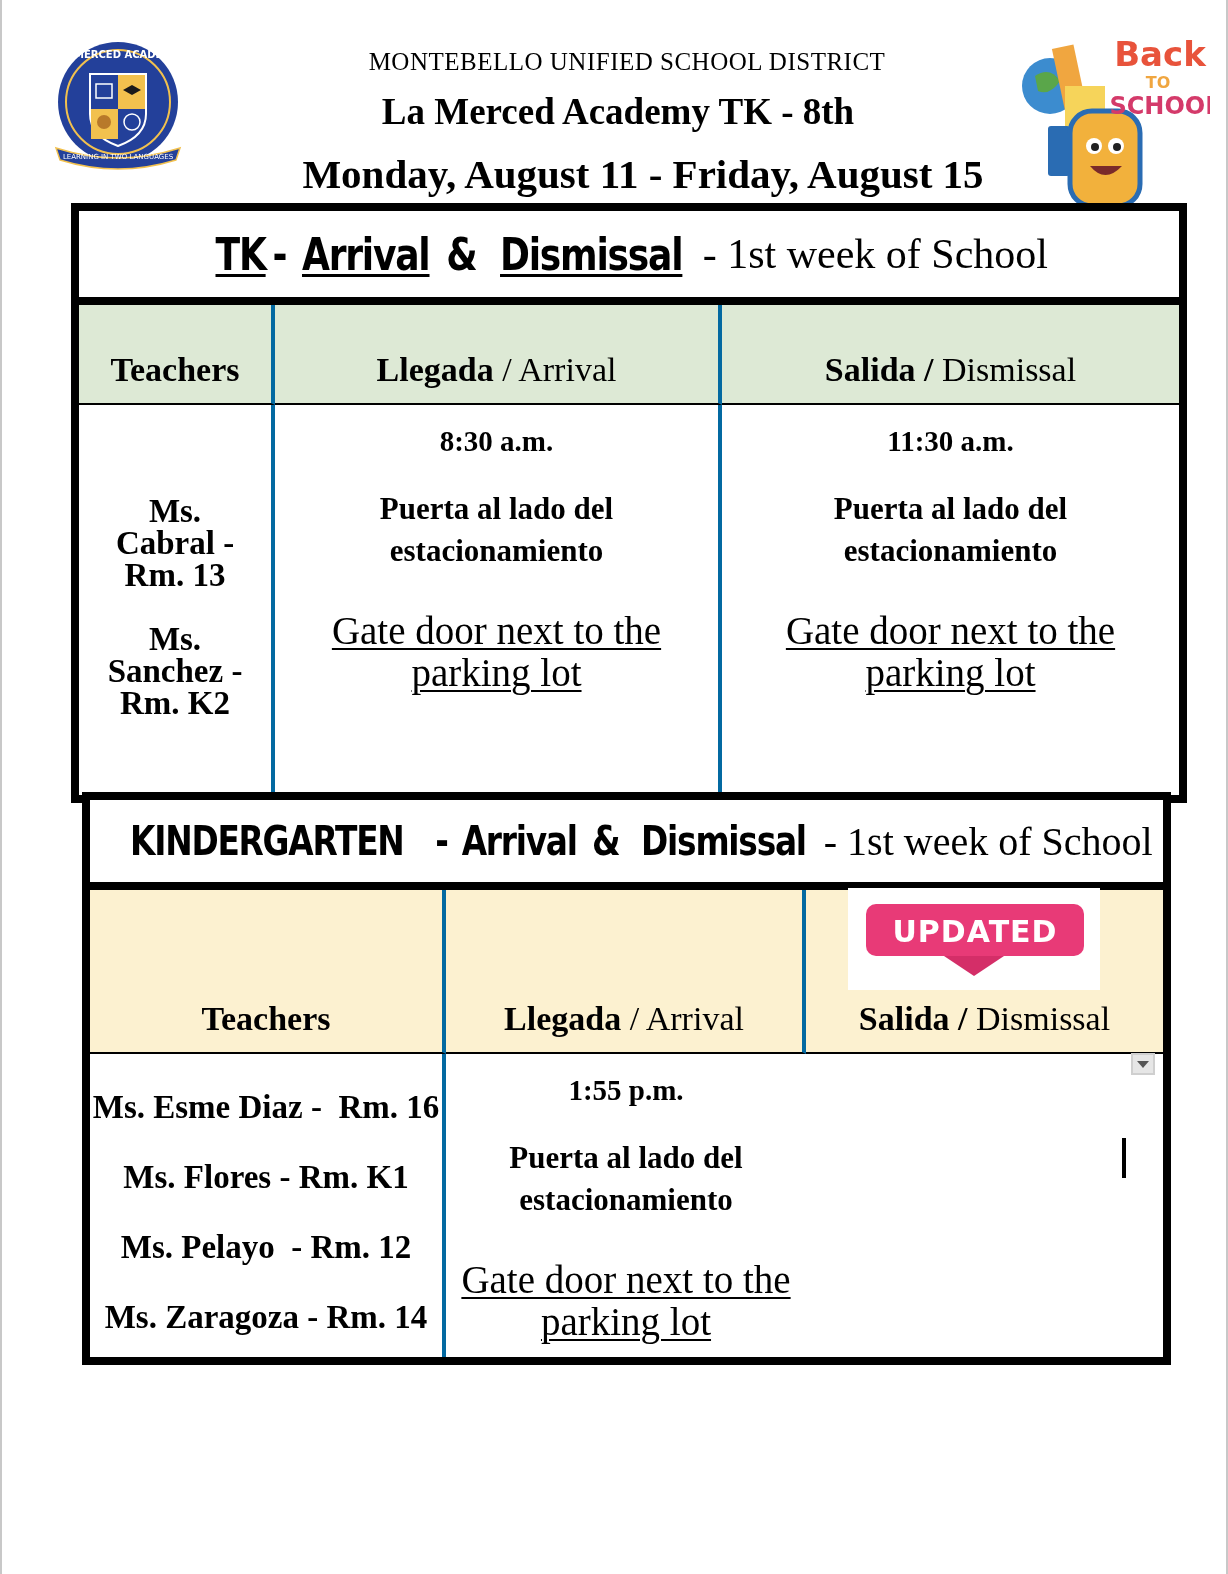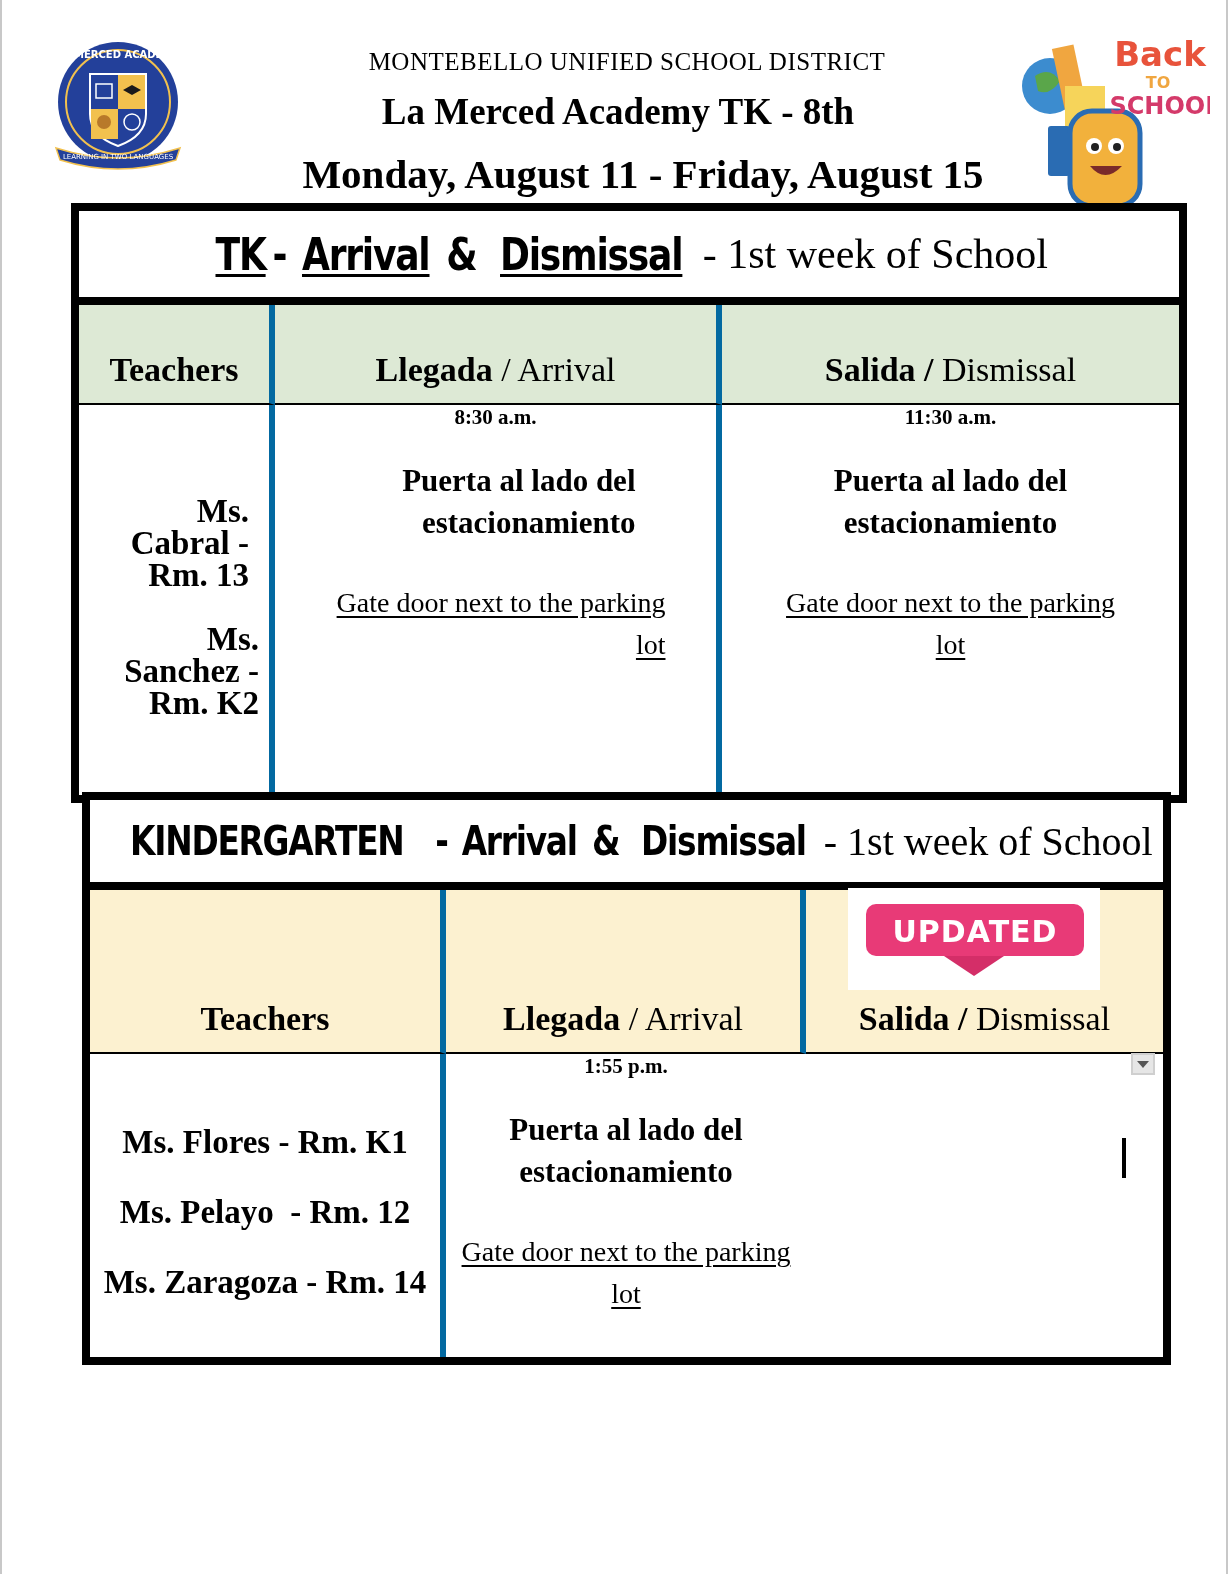--- a/index.html
+++ b/index.html
@@ -23,26 +23,26 @@
   .tbl { position:absolute; border:8px solid #000; box-sizing:border-box; }
   .tbl-title { position:absolute; left:0; right:0; top:0; background:#fff; border-bottom:8px solid #000; display:flex; align-items:center; justify-content:center; box-sizing:border-box; }
   .fun { font-family:"DejaVu Sans", sans-serif; font-weight:bold; letter-spacing:-1.5px; transform:scaleX(0.82); display:inline-block; }
   .title-serif { font-family:"Liberation Serif", serif; font-size:42px; }
   .u { text-decoration:underline; text-decoration-thickness:3px; text-underline-offset:4px; }
 
   .grid { position:absolute; left:0; right:0; display:grid; }
   .cell { box-sizing:border-box; display:flex; flex-direction:column; align-items:center; text-align:center; font-family:"Liberation Serif", serif; }
   .hdr { font-size:34px; justify-content:flex-end; padding-bottom:14px; }
   .hdr b { font-weight:bold; }
-  .vline { border-right:6px solid #0369a1;text-align:right; }
+  .vline { border-right:4px solid #0369a1; }
   .hline { border-bottom:2px solid #000; }
 
-  .time { font-weight:bold; font-size:21px; margin-top:0; }
+  .time { font-weight:bold; font-size:29px; margin-top:20px; }
   .desc-es { font-weight:bold; font-size:31px; line-height:42px; margin-top:30px; }
-  .desc-en { font-size:28px; line-height:42px; margin-top:38px; text-decoration:underline; text-decoration-thickness:2px; text-underline-offset:4px; }
+  .desc-en { font-size:39px; line-height:42px; margin-top:38px; text-decoration:underline; text-decoration-thickness:2px; text-underline-offset:4px; }
   .teacher { font-weight:bold; font-size:33px; line-height:32px; }
 
   .updated-wrap { position:absolute; left:846px; top:888px; width:252px; height:102px; background:#fff; }
   .dropdown { position:absolute; left:1129px; top:1053px; width:24px; height:22px; background:#e6e6e6; border:2px solid #cfcfcf; box-sizing:border-box; display:flex; align-items:center; justify-content:center; }
   .caret { position:absolute; left:1120px; top:1138px; width:4px; height:40px; background:#000; }
 </style>
 </head>
 <body>
 
 <div class="abs district">MONTEBELLO UNIFIED SCHOOL DISTRICT</div>
@@ -143,20 +143,21 @@
     <div class="cell hdr vline hline">
         <span><b>Llegada</b><span> / Arrival</span></span>
       </div>
     <div class="cell hdr hline">
         <span><b>Salida /</b><span> Dismissal</span></span>
       </div>
   </div>
 
   <div class="grid" style="top:254px; bottom:0; grid-template-columns:356px 360px 1fr;">
     <div class="cell vline" style="justify-content:center; gap:38px; padding-top:12px;">
+      <div class="teacher" style="white-space:pre;">Ms. Esme Diaz -  Rm. 16</div>
       <div class="teacher" style="white-space:pre;">Ms. Flores - Rm. K1</div>
       <div class="teacher" style="white-space:pre;">Ms. Pelayo  - Rm. 12</div>
       <div class="teacher" style="white-space:pre;">Ms. Zaragoza - Rm. 14</div>
     </div>
     <div class="cell">
       <div class="time">1:55 p.m.</div>
       <div class="desc-es" style="width:280px;">Puerta al lado del estacionamiento</div>
       <div class="desc-en" style="width:340px;">Gate door next to the parking lot</div>
     </div>
   </div>

